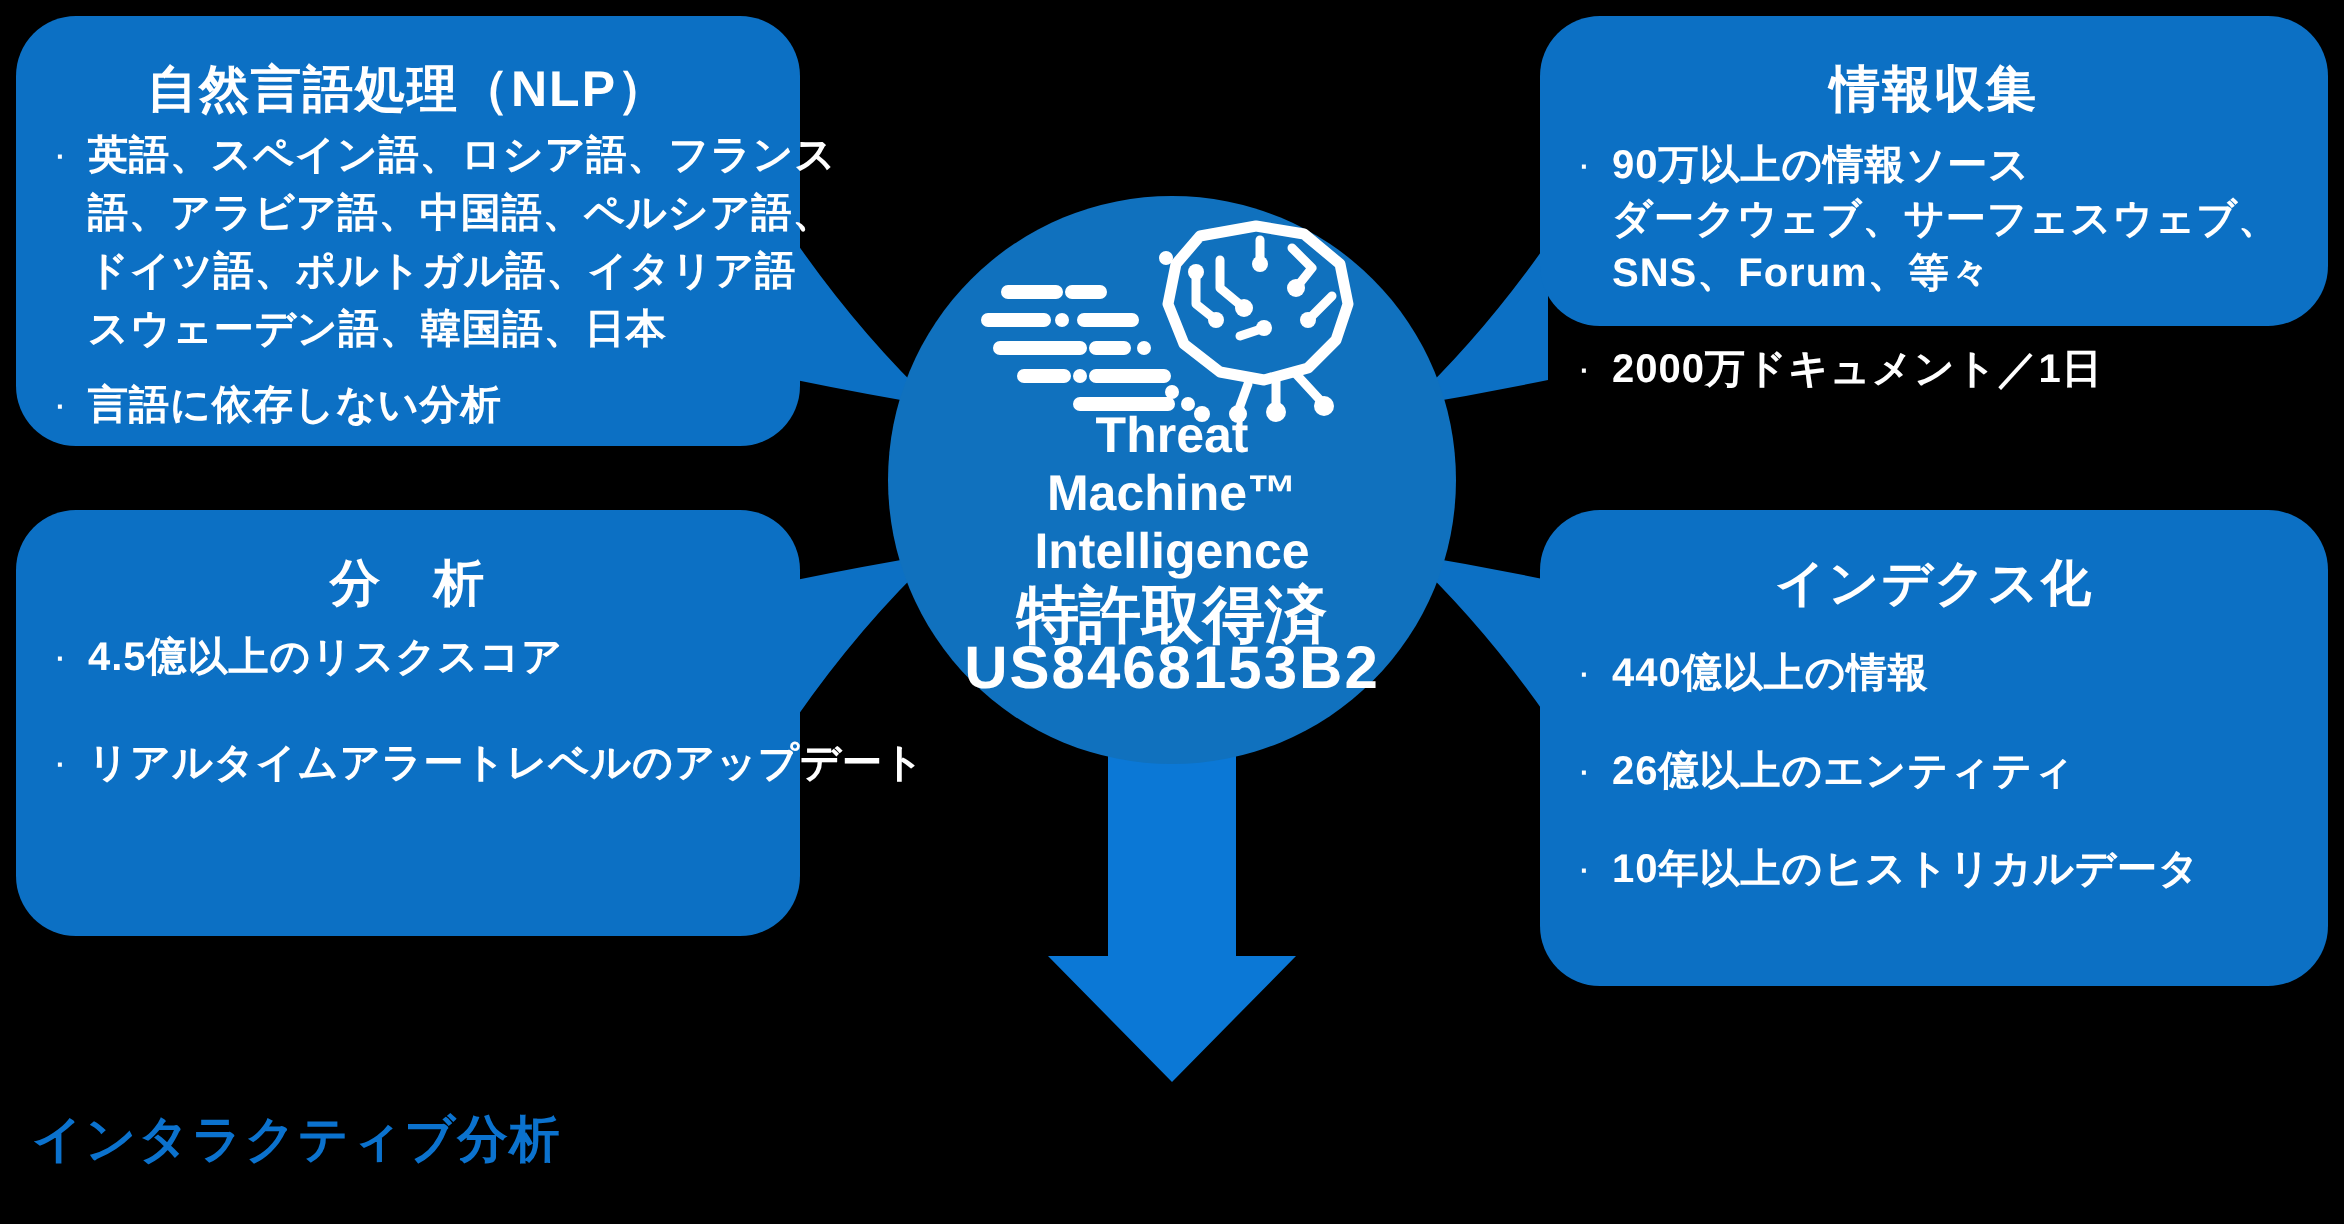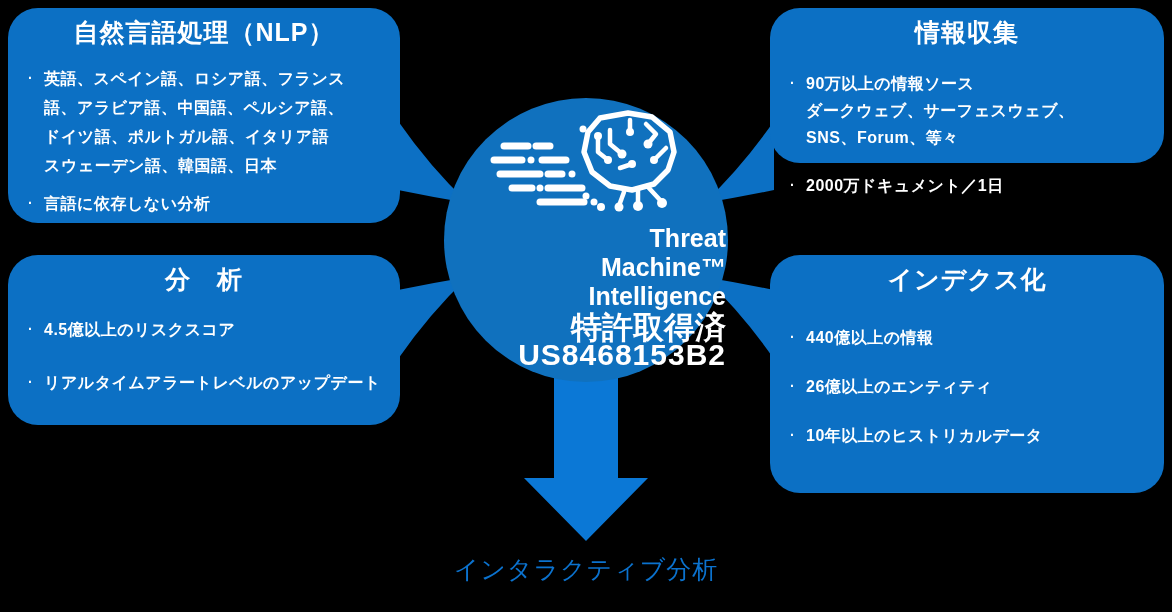--- a/index.html
+++ b/index.html
@@ -20,65 +20,65 @@
   .wedge{fill:var(--box-blue);}
   .down-arrow{fill:var(--arrow-blue);}
   .center-circle{fill:var(--circle-blue);}
 
   .box{
     position:absolute;z-index:2;background:var(--box-blue);
     border-radius:30px;color:var(--text-white);
   }
   .box-tl{left:8px;top:8px;width:392px;height:215px;}
   .box-tr{left:770px;top:8px;width:394px;height:155px;}
-  .box-bl{left:8px;top:255px;width:392px;height:170px;}
+  .box-bl{left:8px;top:255px;width:392px;height:213px;}
   .box-br{left:770px;top:255px;width:394px;height:238px;}
 
   .box-title{
-    position:absolute;left:0;right:0;top:8px;margin:0;
+    position:absolute;left:0;right:0;top:8px;margin:12px;
     text-align:center;font-size:25px;font-weight:bold;letter-spacing:1px;
   }
   .bullets{position:absolute;left:20px;right:6px;}
   .box-tl .bullets{top:56px;}
   .box-tr .bullets{top:62px;}
   .box-bl .bullets{top:60px;}
   .box-br .bullets{top:68px;}
   .bullet{display:flex;align-items:flex-start;}
   .box-tl .bullet{margin-bottom:9px;}
   .box-tr .bullet{margin-bottom:21px;}
   .box-bl .bullet{margin-bottom:24px;}
   .box-br .bullet{margin-bottom:20px;}
   .dot{
     flex:0 0 16px;width:16px;font-size:14px;font-weight:bold;
     line-height:29px;text-align:left;
   }
   .box-tr .dot{line-height:27px;}
   .lines{flex:1 1 auto;}
   .ln{
-    font-size:16px;font-weight:bold;line-height:29px;white-space:nowrap;
+    font-size:20px;font-weight:bold;line-height:29px;white-space:nowrap;
     letter-spacing:0.5px;
   }
   .box-tr .ln{line-height:27px;}
 
   .center-icon{position:absolute;left:482px;top:108px;z-index:3;}
   .icon-stroke{stroke:#ffffff;fill:none;}
   .icon-fill{fill:#ffffff;stroke:none;}
 
   .center-text{
-    position:absolute;left:446px;top:224px;width:280px;z-index:3;
-    text-align:right;color:var(--text-white);
+    position:absolute;left:446px;top:204px;width:280px;z-index:3;
+    text-align:center;color:var(--text-white);
   }
   .c-en{font-size:25px;font-weight:bold;line-height:29px;}
   .c-patent{font-size:31px;font-weight:bold;line-height:26px;margin-top:4px;}
   .c-usno{font-size:30px;font-weight:bold;line-height:27px;letter-spacing:1px;}
 
   .footer-label{
     position:absolute;left:0;right:0;top:553px;z-index:3;
-    text-align:center;color:var(--footer-text-blue);
-    font-size:25px;font-weight:normal;letter-spacing:1px;
+    color:var(--footer-text-blue);
+    font-size:25px;font-weight:bold;letter-spacing:1px;padding-left:16px;
   }
 </style>
 </head>
 <body>
 
 <div class="canvas">
 
   <svg class="connector-layer" width="1172" height="612" viewBox="0 0 1172 612">
     <path class="wedge" d="M398,121 Q430,167 468,203 Q432,197 398,190 Z"></path>
     <path class="wedge" d="M398,359 Q430,313 468,277 Q432,283 398,290 Z"></path>

